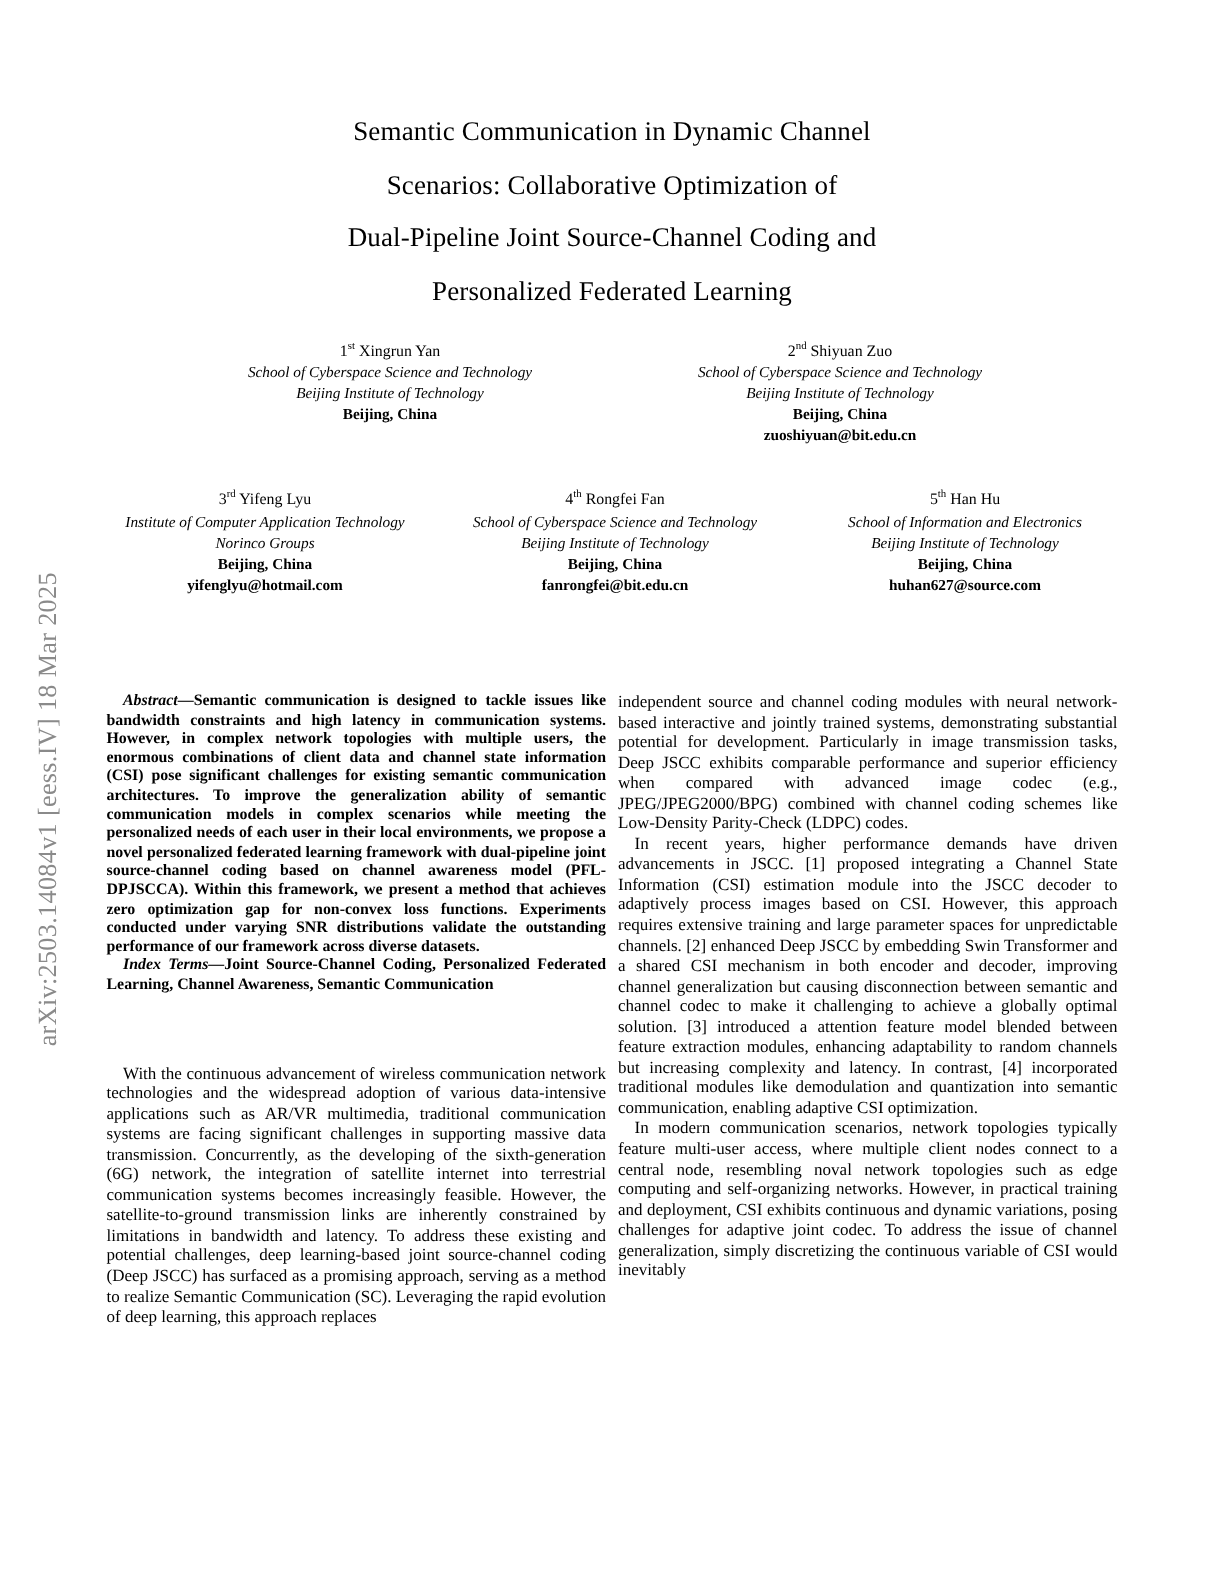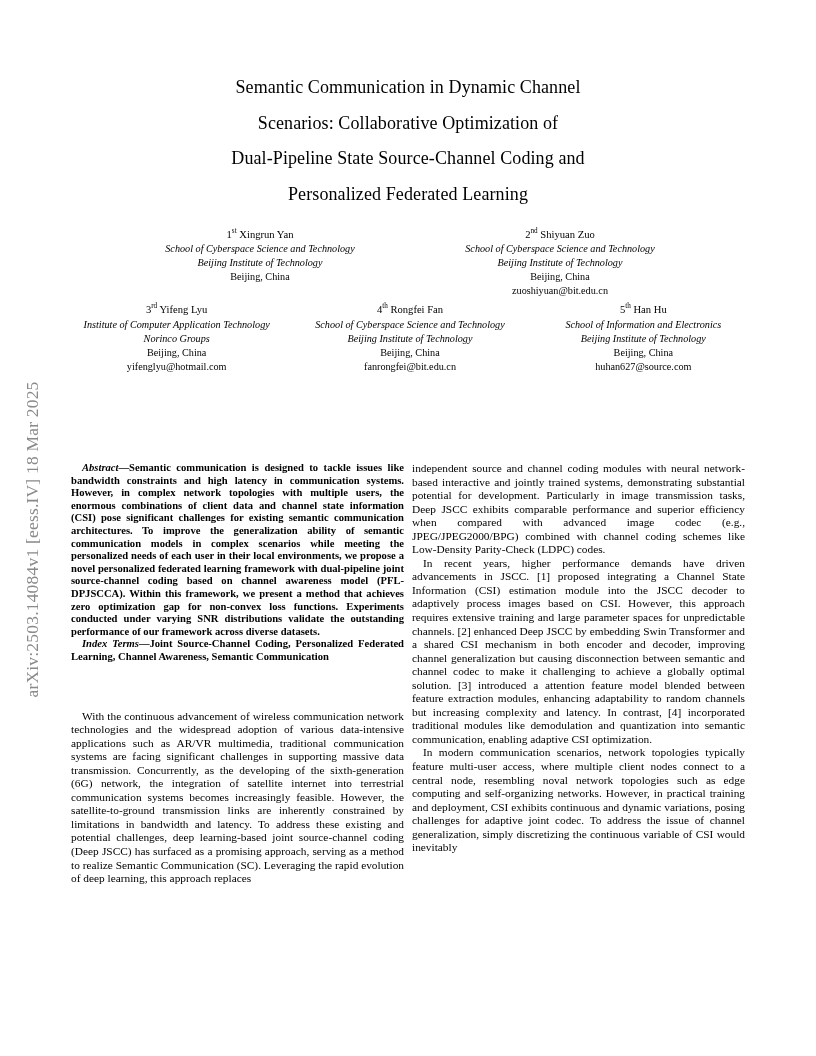--- a/index.html
+++ b/index.html
@@ -91,22 +91,23 @@
     line-height: 0;
   }
   .author .a-aff {
     font-style: italic;
     font-size: 10.2px;
   }
   .author .a-city,
   .author .a-email {
     font-style: normal;
     font-size: 10.2px;
-  }
-  .author-row.row2 { margin-top: 5px; }
+    font-weight: bold;
+  }
+  .author-row.row2 { margin-top: 29px; }
 
   
   #columns {
     position: absolute;
     left: 71px;
     top: 452px;
     width: 674px;
     height: 540px;
   }
   .col {
@@ -169,21 +170,21 @@
 
 <div id="page">
 
   <div id="arxiv-stamp">
     <div class="stamp-text">arXiv:2503.14084v1  [eess.IV]  18 Mar 2025</div>
   </div>
 
   <div id="title-block">
     <div class="title-line">Semantic Communication in Dynamic Channel</div>
     <div class="title-line">Scenarios: Collaborative Optimization of</div>
-    <div class="title-line">Dual-Pipeline State Source-Channel Coding and</div>
+    <div class="title-line">Dual-Pipeline Joint Source-Channel Coding and</div>
     <div class="title-line">Personalized Federated Learning</div>
   </div>
 
   <div id="authors-block">
 
     <div class="author-row row1">
       <div class="author">
         <div class="a-name"><span>1</span><sup>st</sup> <span>Xingrun Yan</span></div>
         <div class="a-aff">School of Cyberspace Science and Technology</div>
         <div class="a-aff">Beijing Institute of Technology</div>

